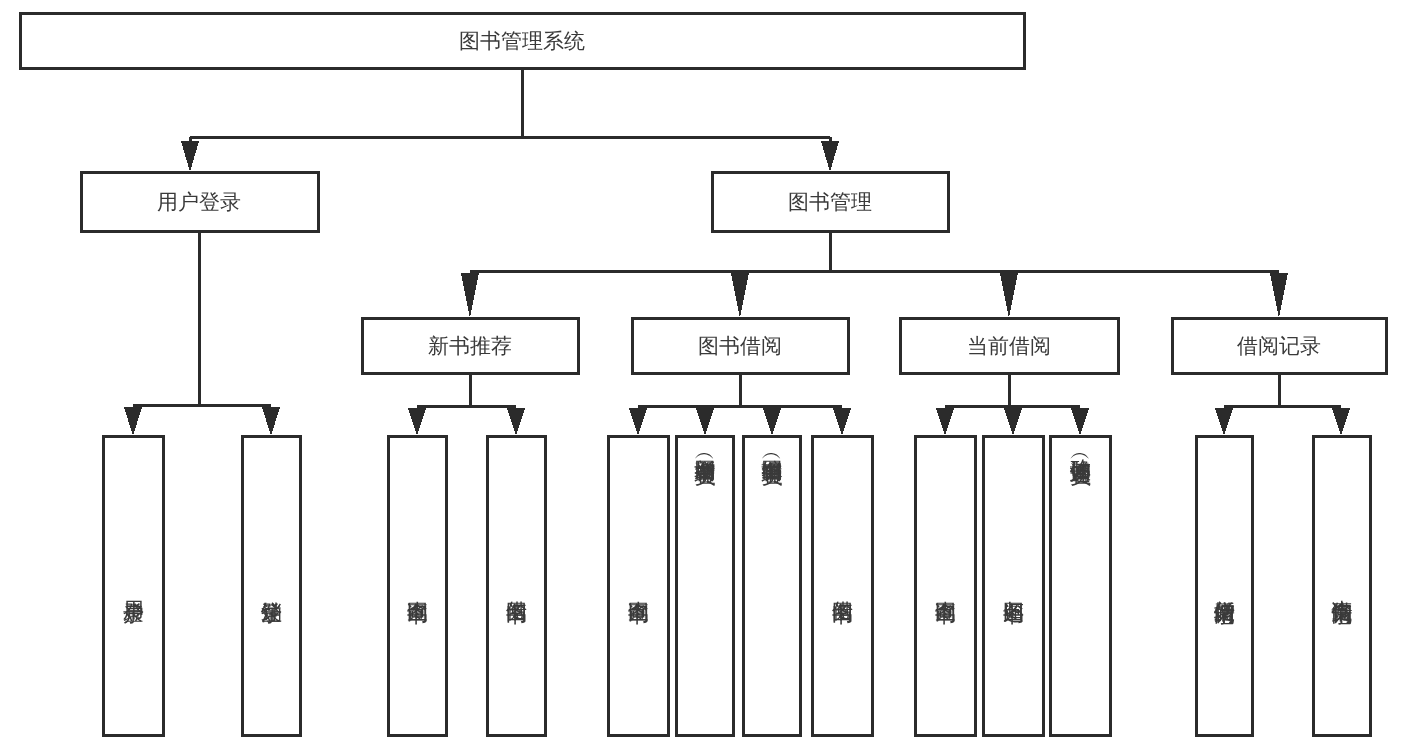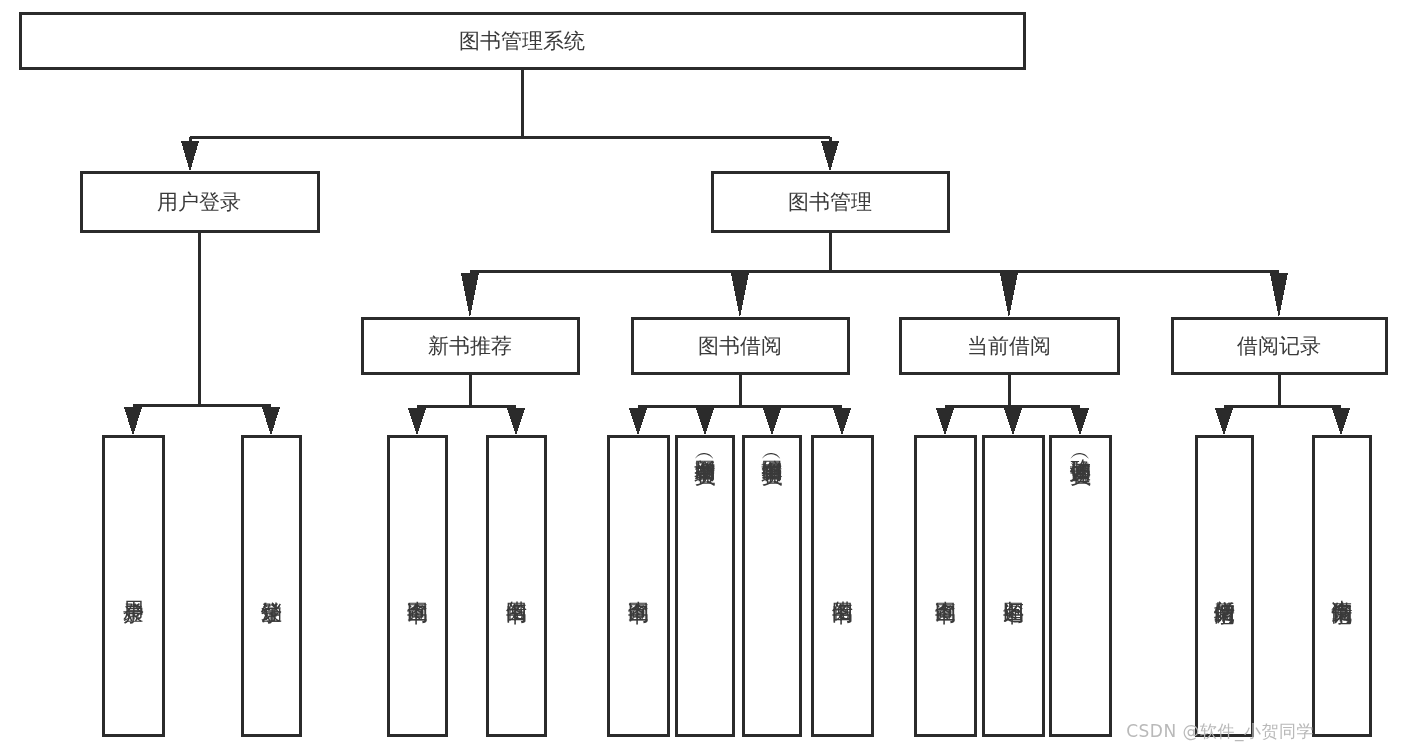--- a/index.html
+++ b/index.html
@@ -218,15 +218,14 @@
   <div class="vlabel-wrap" style="left:1050px; top:436px; width:60px; height:299px; align-items:flex-start;">
     <span class="vlabel" style="margin-top:6px;">确认归还（管理员）</span>
   </div>
   <div class="vlabel-wrap" style="left:1196px; top:436px; width:56px; height:299px;">
     <span class="vlabel">新增借阅记录</span>
   </div>
   <div class="vlabel-wrap" style="left:1313px; top:436px; width:57px; height:299px;">
     <span class="vlabel">查询借阅记录</span>
   </div>
 
-  <div id="watermark">CSDN @软件_小贺同学</div>
 
 </div>
 
 </body></html>

